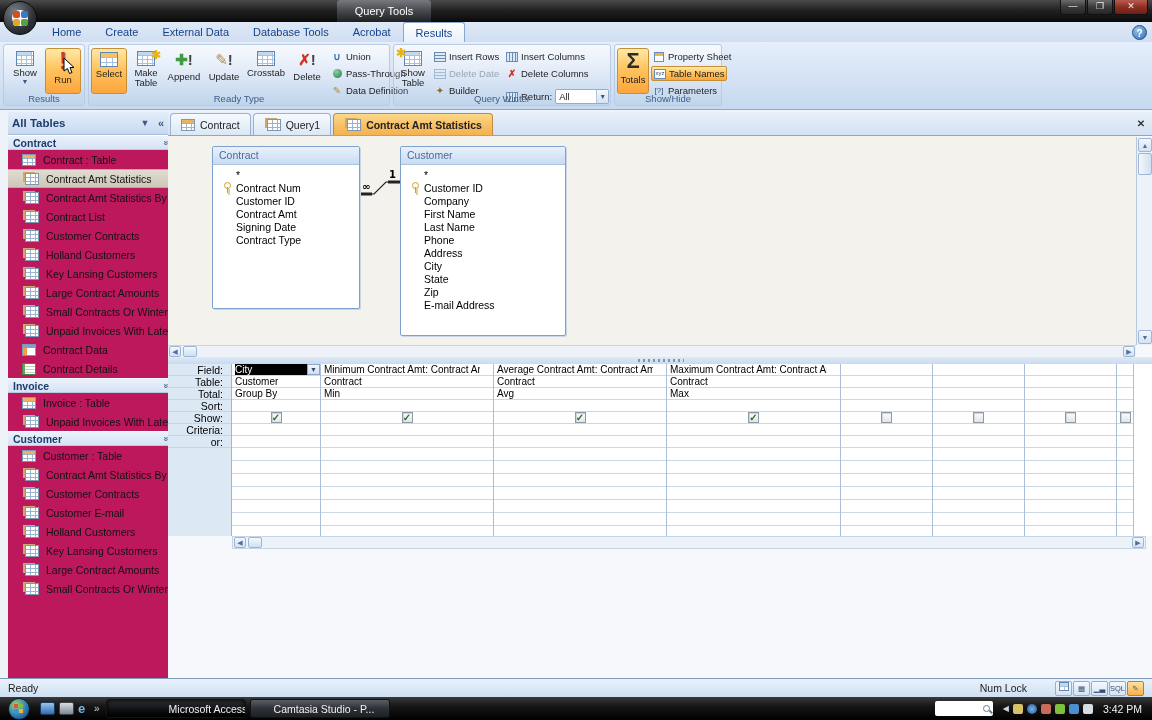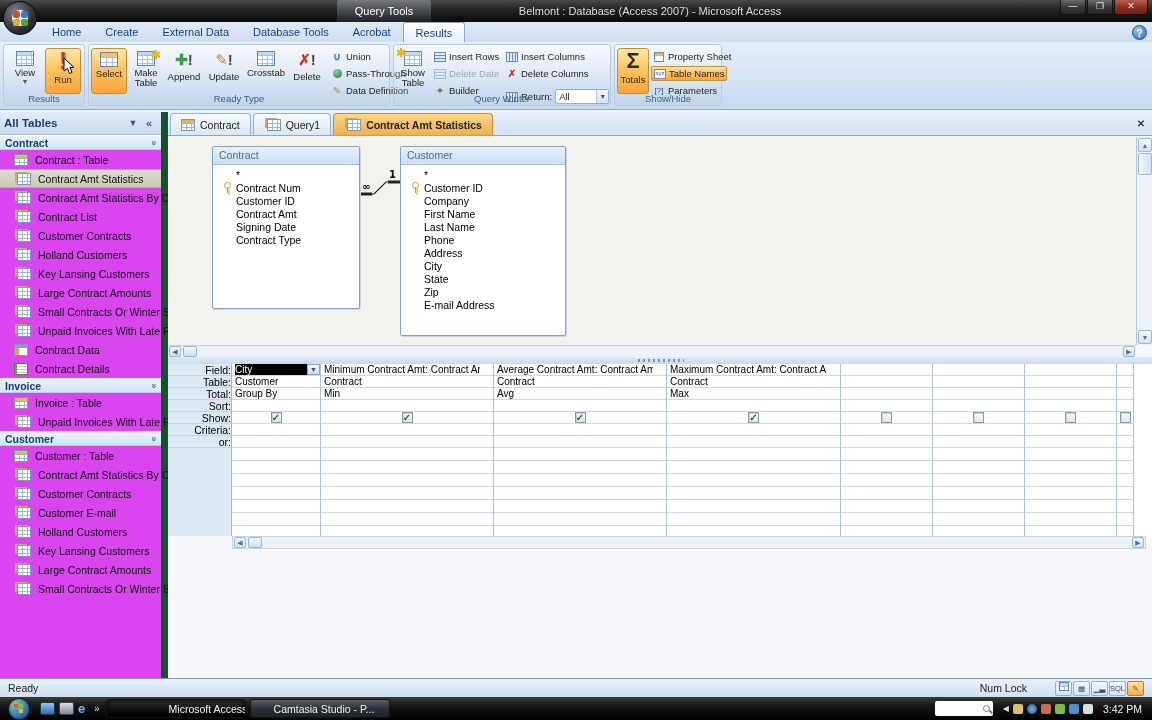--- a/index.html
+++ b/index.html
@@ -79,22 +79,22 @@
   .combo { display:inline-flex; width:54px; height:15px; border:1px solid #93aed0; background:#fff;
     border-radius:2px; align-items:center; }
   .combo span:first-child { flex:1; padding-left:3px; font-size:9.5px; }
   .combo .cdd { width:12px; height:13px; background:linear-gradient(#f3f7fd,#d4e2f2); border-left:1px solid #b3c6de;
     font-size:7px; color:#3c5a82; text-align:center; line-height:13px; }
   .sigma { font-size:22px; font-weight:bold; color:#2d2d2d; line-height:24px; }
 
   .cursor { position:absolute; z-index:50; }
 
   
-  .navpane { position:absolute; left:0; top:112px; width:168px; bottom:42px; background:#d946ef;
-    border-right:7px solid #14532d; }
+  .navpane { position:absolute; left:8px; top:112px; width:168px; bottom:42px; background:#be185d;
+    border-right:3px solid #14532d; }
   .navhdr { height:23px; background:linear-gradient(#e3edfa,#c8daf0); border-bottom:1px solid #a8bfdc;
     display:flex; align-items:center; padding:0 4px; color:#1c3e6e; font-weight:bold; font-size:11.5px; }
   .navhdr .sp { flex:1; }
   .navhdr .nbtn { width:16px; height:16px; font-size:9px; color:#3c5a82; text-align:center; line-height:16px; }
   .ngroup { height:15px; background:linear-gradient(#eaf1fb,#d6e3f4); border-top:1px solid #fff;
     border-bottom:1px solid #b9cbe2; color:#1c3e6e; font-weight:bold; font-size:10.5px;
     display:flex; align-items:center; padding:0 5px; }
   .ngroup .sp { flex:1; }
   .chev { font-size:9px; color:#4a6b99; transform:rotate(90deg); display:inline-block; }
   .navitem { height:19px; display:flex; align-items:center; padding-left:14px; gap:7px; color:#111;
@@ -154,21 +154,21 @@
   .hthumb { position:absolute; top:0; width:14px; height:11px; background:linear-gradient(#f4f8fd,#cfdff1);
     border:1px solid #9db6d5; border-radius:2px; }
   .splitter { position:absolute; left:0; top:245px; width:984px; height:7px; background:linear-gradient(#dfe9f6,#c9daef); }
   .splitter .dots { position:absolute; left:470px; top:2px; width:46px; height:3px;
     background:repeating-linear-gradient(to right,#7e94b0 0 2px,transparent 2px 5px); }
 
   
   .gridarea { position:absolute; left:0; top:252px; width:984px; height:172px; background:#fff; display:flex; }
   .rowlabels { width:64px; background:#dde8f5; border-right:1px solid #9fb6d2; }
   .rlabel { height:12px; border-bottom:1px solid #c6d4e6; font-size:10.5px; text-align:right;
-    padding-right:0; line-height:12px; color:#000; }
+    padding-right:8px; line-height:12px; color:#000; }
   .qcols { display:flex; flex:1; overflow:hidden; }
   .qcol { border-right:1px solid #aac0da; flex:none; }
   .qcol:last-child { }
   .qcell { height:12px; border-bottom:1px solid #ccd8e8; font-size:10px; line-height:12px;
     padding-left:3px; white-space:nowrap; overflow:hidden; color:#000; display:flex; align-items:center; }
   .qcell.show { justify-content:center; padding-left:0; }
   .qfill { height:84px; background:repeating-linear-gradient(to bottom,#fff 0 12px,#ccd8e8 12px 13px); }
   .fieldtext { flex:1; overflow:hidden; }
   .qcol.selected .fieldtext { background:#000; color:#fff; }
   .dd { width:13px; height:11px; flex:none; background:linear-gradient(#f3f7fd,#cfdcee); border:1px solid #8ba6c6;
@@ -220,21 +220,20 @@
   .tray .ti { width:10px; height:10px; border-radius:2px; }
   .ti.c1{background:#d7c26a}.ti.c2{background:radial-gradient(#7db3e8,#1c4f8a);border-radius:50%}
   .ti.c3{background:#c96a5a}.ti.c4{background:#7fbf3f}.ti.c5{background:#4a8fd0}.ti.c6{background:#d8dde2}
   .clock { color:#f0f0f0; font-size:10.5px; margin:0 10px 0 10px; }
 </style>
 </head>
 <body>
 
 <div class="titlebar">
   <div class="ctx-group">Query Tools</div>
-  <div class="wtitle">Belmont : Database (Access 2007) - Microsoft Access</div>
   <div class="winctl">
     <div class="wbtn">—</div>
     <div class="wbtn">❐</div>
     <div class="wbtn close">✕</div>
   </div>
 </div>
 <div class="orb">
     <span class="orb-logo">
       <i></i>
       <i></i>
@@ -267,21 +266,21 @@
       <div class="rtab active">Results</div>
     </div>
   <div class="helpbtn">?</div>
 </div>
 
 <div class="ribbon">
 
   <div class="rgroup" style="left:3px;width:82px;">
     <div class="bigbtn" style="left:3px;">
       <span class="gicon big"></span>
-      <span class="blabel">View</span>
+      <span class="blabel">Show</span>
       <span style="font-size:7px;color:#3c5a82;">▼</span>
     </div>
     <div class="bigbtn hl" style="left:41px;">
       <span class="excl">!</span>
       <span class="blabel">Run</span>
     </div>
     <div class="rgl">Results</div>
   </div>
 
   <svg class="cursor" width="16" height="18" style="left:62px;top:16px;">

